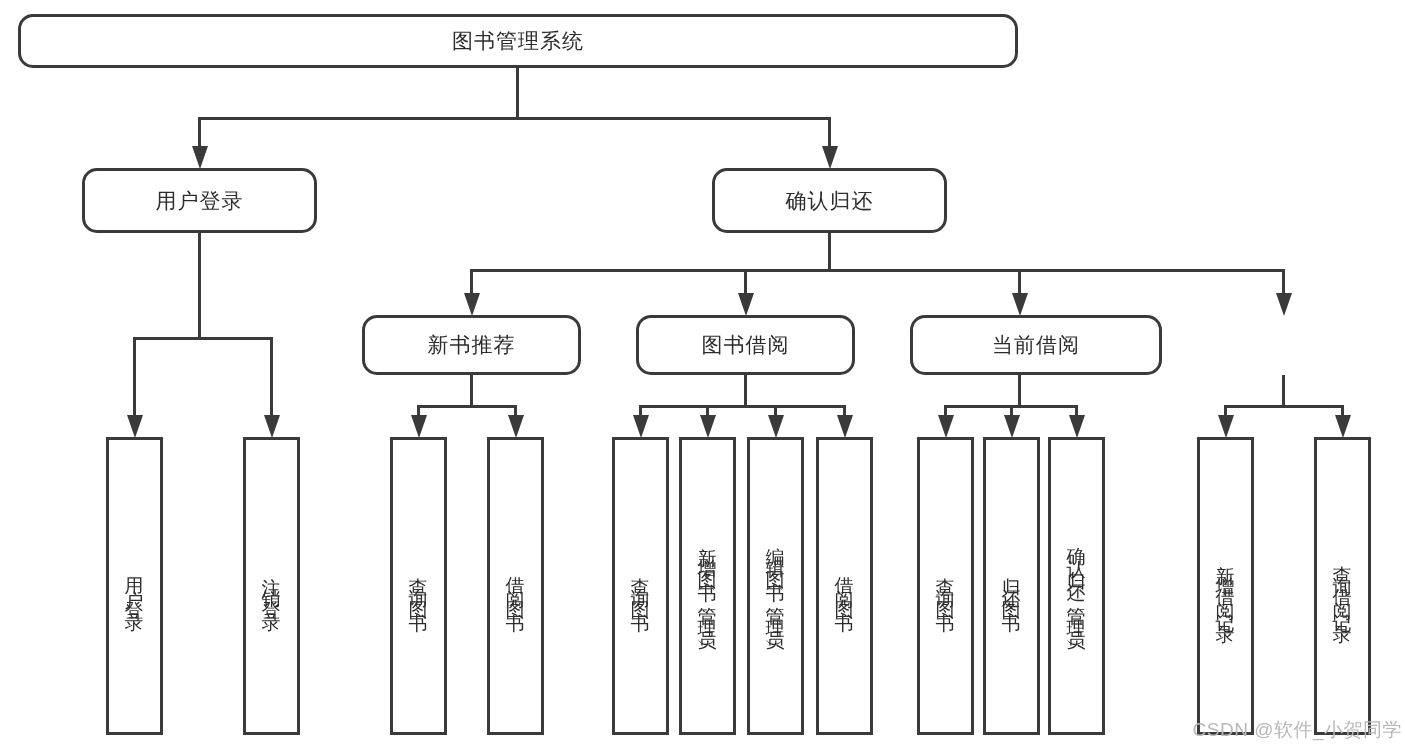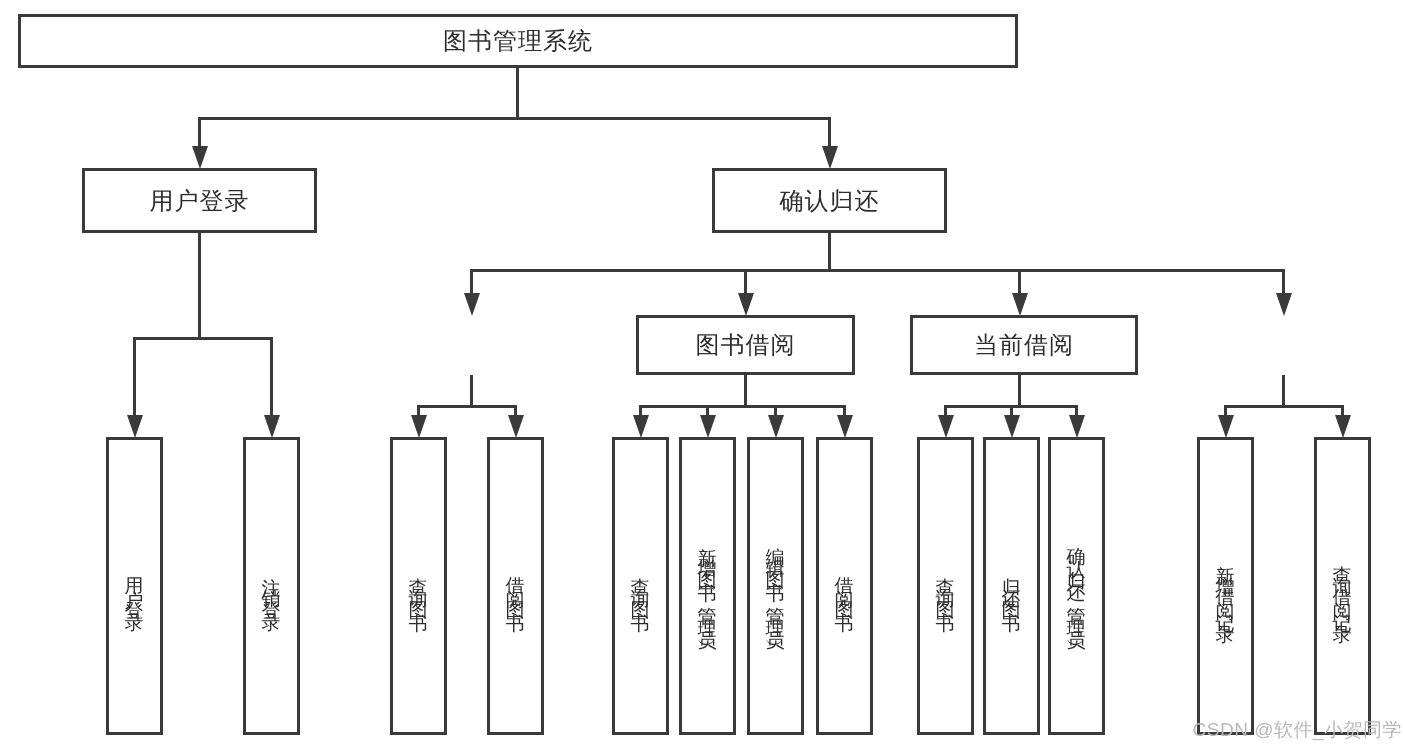--- a/index.html
+++ b/index.html
@@ -11,21 +11,21 @@
   html,body{margin:0;padding:0;background:var(--bg);}
   .canvas{
     position:relative;width:1405px;height:747px;background:var(--bg);
     overflow:hidden;font-family:"Liberation Sans","DejaVu Sans",sans-serif;
   }
   .box{
     position:absolute;box-sizing:border-box;background:#fff;
     border:3px solid var(--line);color:var(--text);
     display:flex;align-items:center;justify-content:center;
   }
-  .hlabel{font-size:24px;letter-spacing:1px;white-space:nowrap;}
+  .hlabel{font-size:21px;letter-spacing:1px;white-space:nowrap;border-radius:15px;}
   .leaf span{
     writing-mode:vertical-rl;text-orientation:mixed;
     font-size:19px;letter-spacing:12px;line-height:1;white-space:nowrap;
   }
   .vl{position:absolute;width:3px;background:var(--line);}
   .hl{position:absolute;height:3px;background:var(--line);}
   .ar{
     position:absolute;width:0;height:0;
     border-left:8px solid transparent;border-right:8px solid transparent;
     border-top:23px solid var(--line);
@@ -69,24 +69,27 @@
   <div class="hl" style="left:470px;top:269px;width:815px"></div>
   <div class="vl" style="left:470px;top:269px;height:24px"></div>
   <div class="vl" style="left:744px;top:269px;height:24px"></div>
   <div class="vl" style="left:1018px;top:269px;height:24px"></div>
   <div class="vl" style="left:1282px;top:269px;height:24px"></div>
   <div class="ar" style="left:463.5px;top:293px"></div>
   <div class="ar" style="left:737.5px;top:293px"></div>
   <div class="ar" style="left:1011.5px;top:293px"></div>
   <div class="ar" style="left:1275.5px;top:293px"></div>
 
+  <div class="box hlabel" style="left:362px;top:315px;width:219px;height:60px">
+    <span>新书推荐</span>
+  </div>
   <div class="box hlabel" style="left:636px;top:315px;width:219px;height:60px">
     <span>图书借阅</span>
   </div>
-  <div class="box hlabel" style="left:910px;top:315px;width:228px;height:60px">
+  <div class="box hlabel" style="left:910px;top:315px;width:252px;height:60px">
     <span>当前借阅</span>
   </div>
 
   <div class="vl" style="left:470px;top:375px;height:33px"></div>
   <div class="hl" style="left:417px;top:405px;width:100px"></div>
   <div class="vl" style="left:417px;top:405px;height:11px"></div>
   <div class="vl" style="left:514px;top:405px;height:11px"></div>
   <div class="ar" style="left:410.5px;top:415px"></div>
   <div class="ar" style="left:507.5px;top:415px"></div>
 

